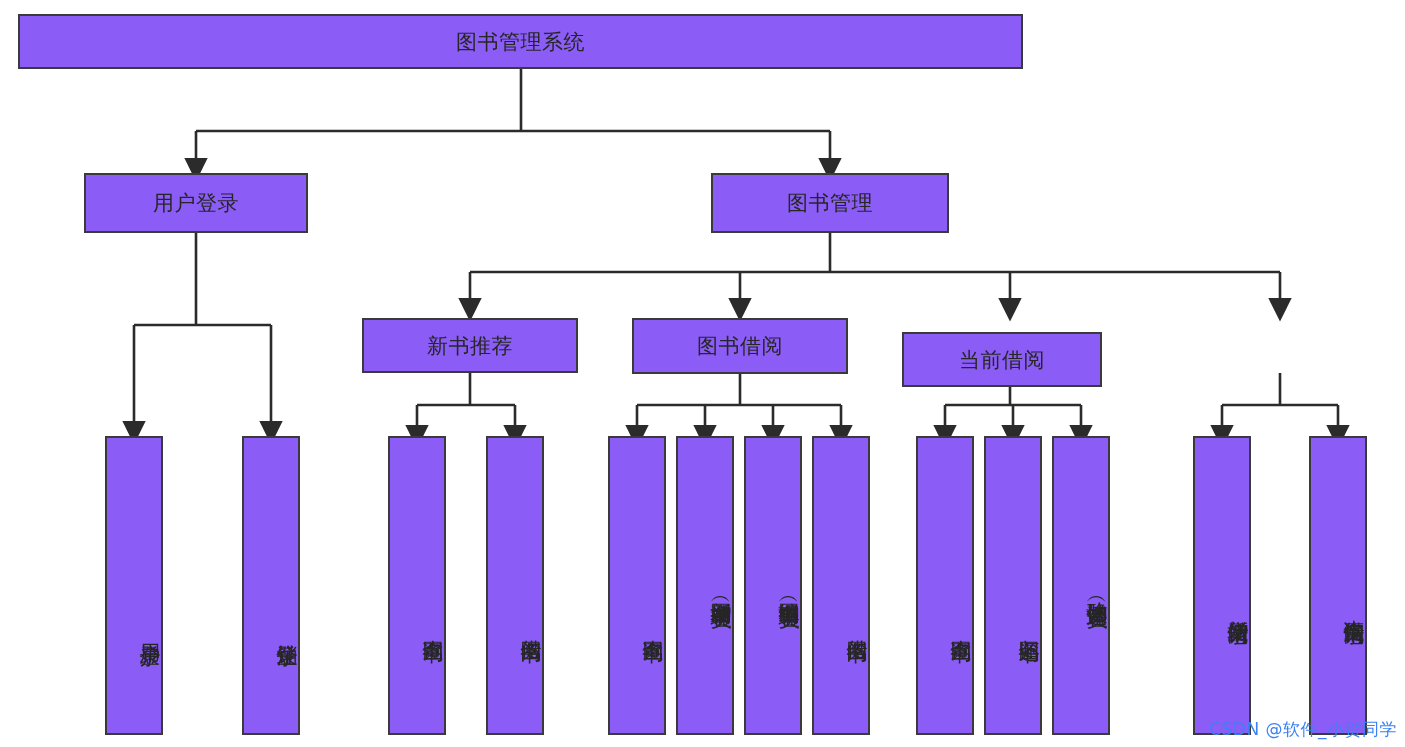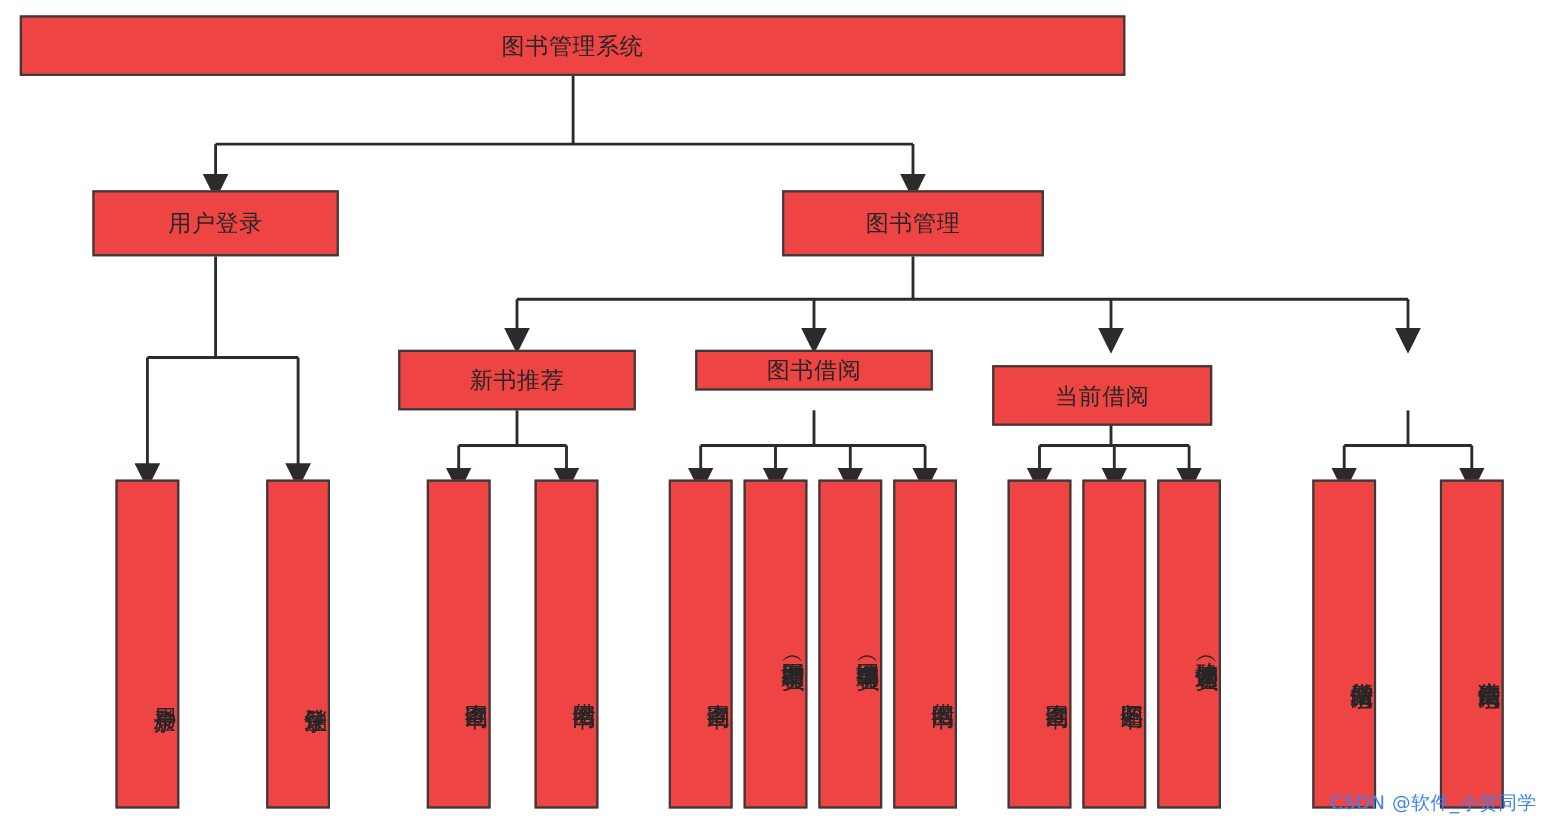--- a/index.html
+++ b/index.html
@@ -21,21 +21,21 @@
   #diagram-svg {
     position: absolute;
     left: 0;
     top: 0;
     width: 1405px;
     height: 747px;
   }
   .node {
     position: absolute;
     box-sizing: border-box;
-    background: #ef4444;
+    background: #8b5cf6;
     border: 2px solid #3a3a3a;
     display: flex;
     align-items: center;
     justify-content: center;
     color: #262626;
   }
   .node-h {
     font-size: 21px;
     letter-spacing: 0.5px;
     white-space: nowrap;
@@ -131,21 +131,21 @@
   <div class="node node-h" style="left:84px; top:173px; width:224px; height:60px;">
     <span>用户登录</span>
   </div>
   <div class="node node-h" style="left:711px; top:173px; width:238px; height:60px;">
     <span>图书管理</span>
   </div>
 
   <div class="node node-h" style="left:362px; top:318px; width:216px; height:55px;">
     <span>新书推荐</span>
   </div>
-  <div class="node node-h" style="left:632px; top:318px; width:216px; height:37px;">
+  <div class="node node-h" style="left:632px; top:318px; width:216px; height:56px;">
     <span>图书借阅</span>
   </div>
   <div class="node node-h" style="left:902px; top:332px; width:200px; height:55px;">
     <span>当前借阅</span>
   </div>
 
   <div class="node node-v" style="left:105px; top:436px; width:58px; height:299px; padding-top:86px;">
     <span>用户登录</span>
   </div>
   <div class="node node-v" style="left:242px; top:436px; width:58px; height:299px; padding-top:86px;">

